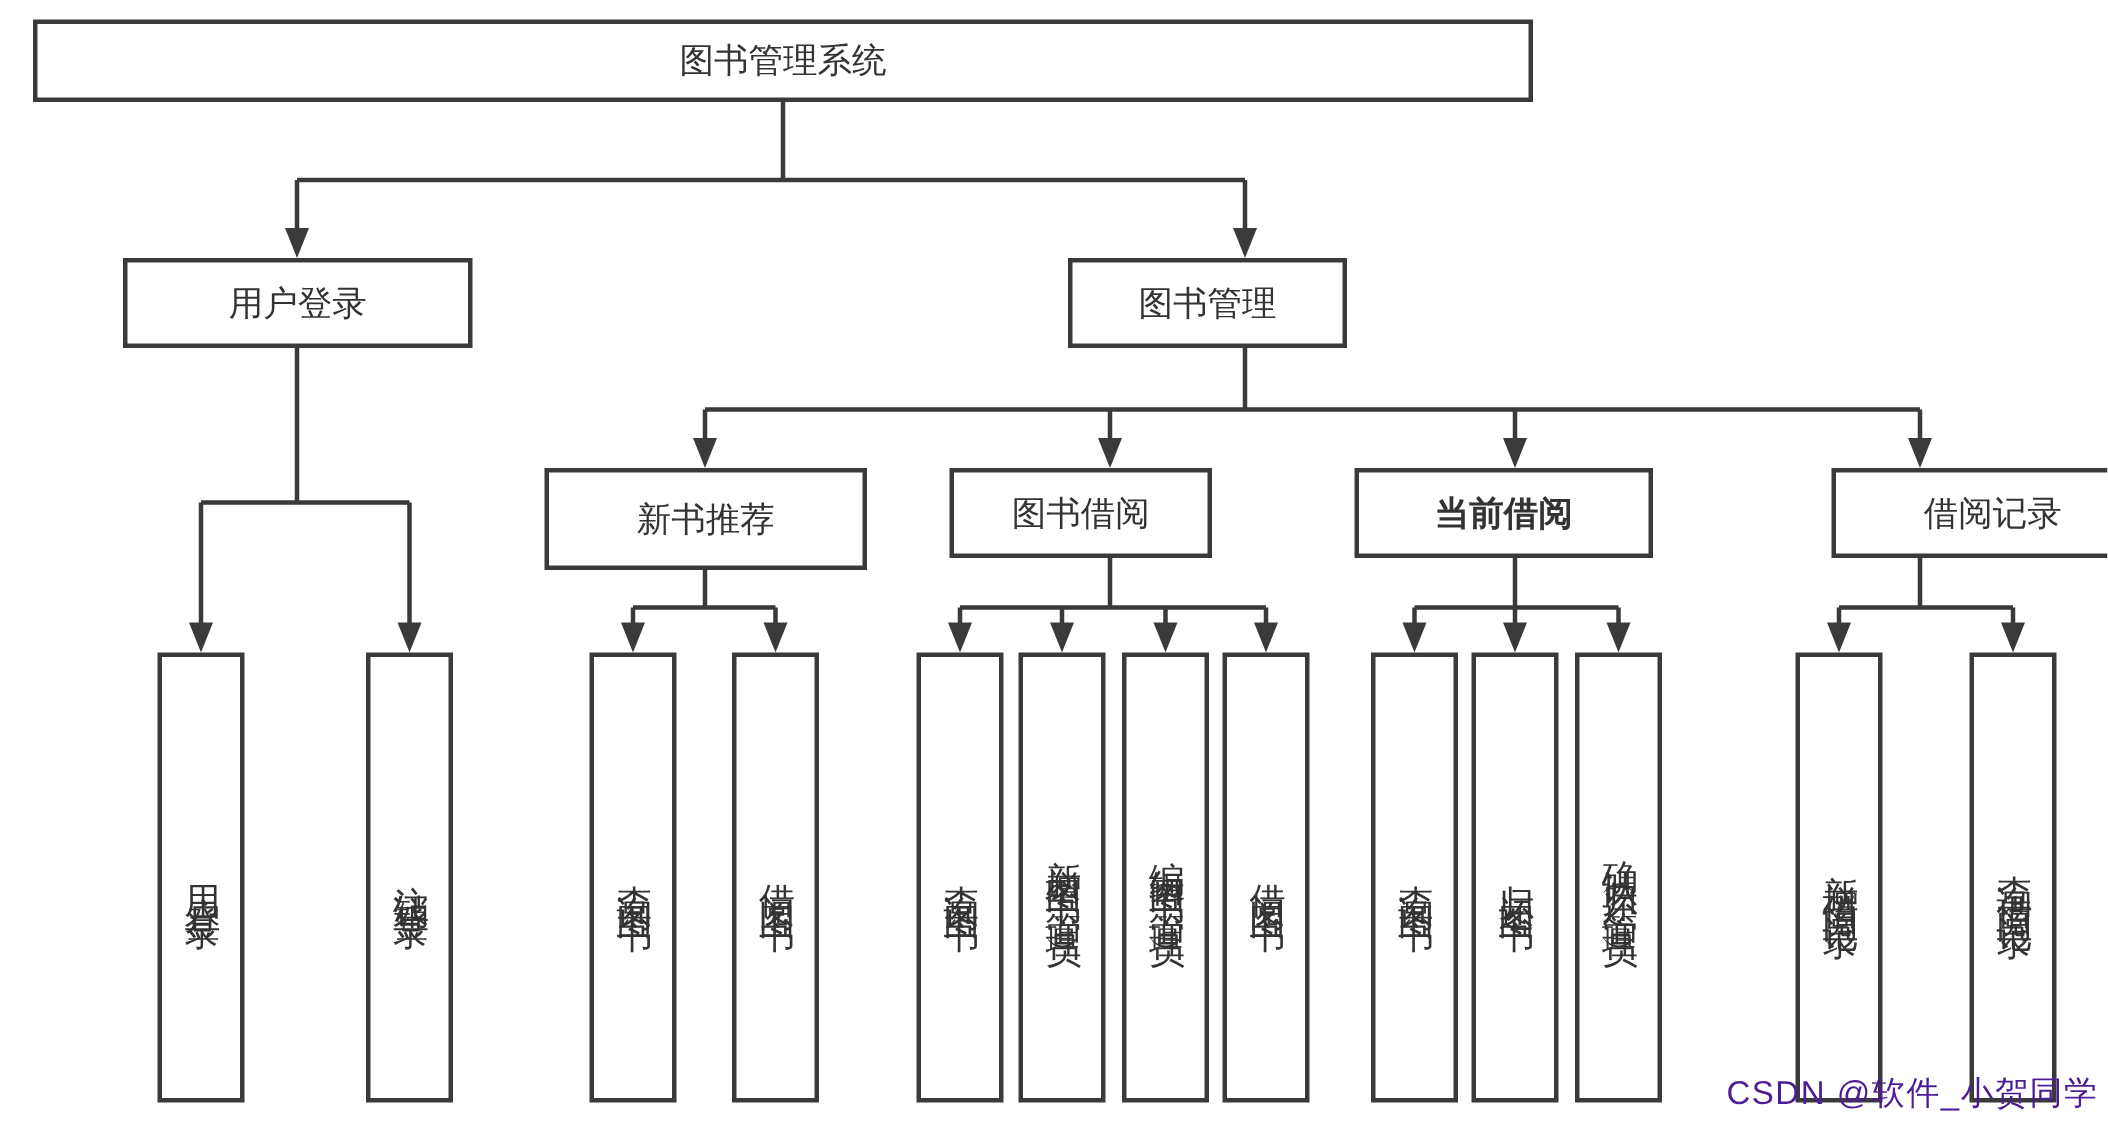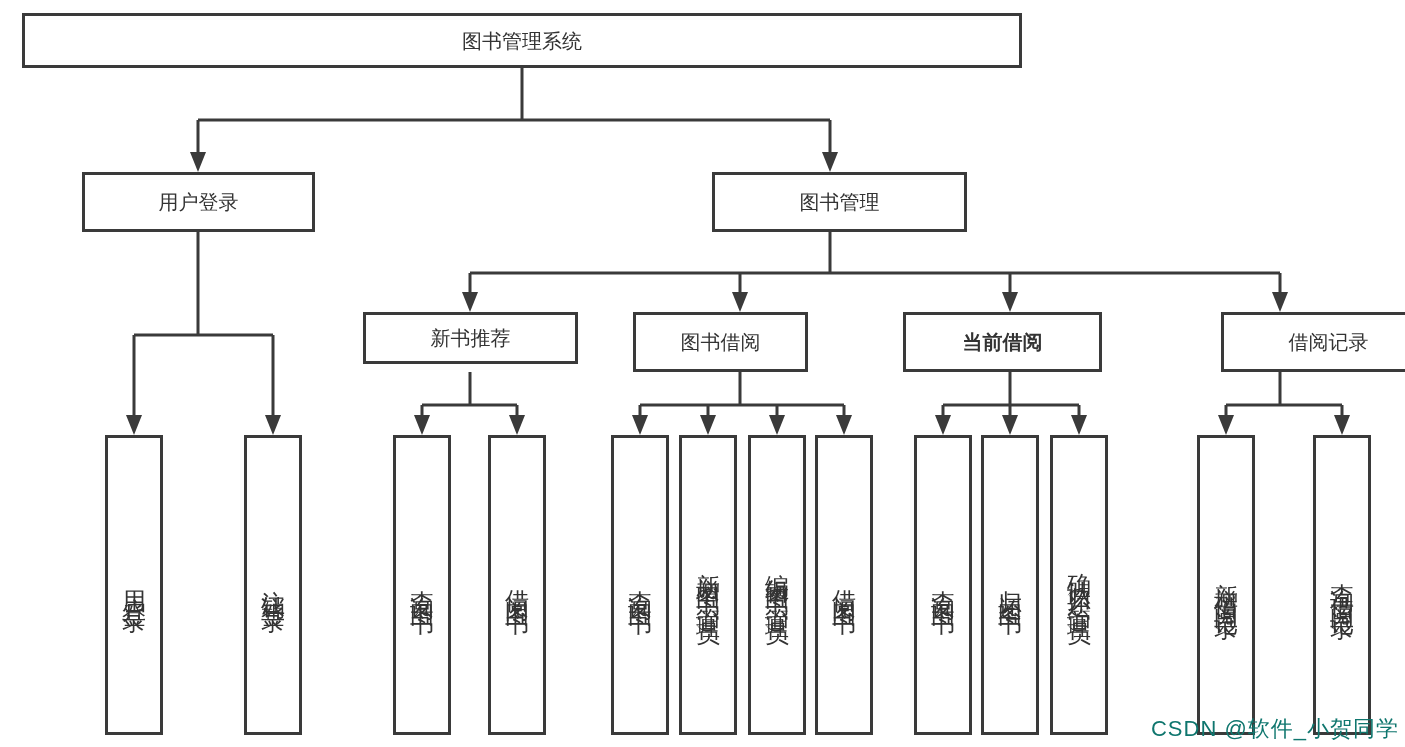--- a/index.html
+++ b/index.html
@@ -31,21 +31,21 @@
     stroke: none;
   }
   .hbox {
     position: absolute;
     box-sizing: border-box;
     border: 3px solid #3a3a3a;
     background: #ffffff;
     display: flex;
     align-items: center;
     justify-content: center;
-    font-size: 20px;
+    font-size: 23px;
     color: #333333;
     z-index: 1;
     line-height: 1;
   }
   .vbox {
     position: absolute;
     box-sizing: border-box;
     border: 3px solid #3a3a3a;
     background: #ffffff;
     display: flex;
@@ -63,21 +63,21 @@
     text-orientation: mixed;
     letter-spacing: 7px;
     line-height: 1;
     white-space: nowrap;
   }
   #watermark {
     position: absolute;
     right: 6px;
     bottom: 3px;
     font-size: 22px;
-    color: #0f766e;
+    color: #4c1d95;
     z-index: 2;
     white-space: nowrap;
     letter-spacing: 1px;
   }
 </style>
 </head>
 <body>
 
 <div id="canvas">
 
@@ -117,25 +117,25 @@
     <polygon points="1334,415 1350,415 1342,435"></polygon>
   </svg>
 
   <div class="hbox" style="left:22px; top:13px; width:1000px; height:55px;">
     <span>图书管理系统</span>
   </div>
 
   <div class="hbox" style="left:82px; top:172px; width:233px; height:60px;">
     <span>用户登录</span>
   </div>
-  <div class="hbox" style="left:712px; top:172px; width:255px; height:60px;">
+  <div class="hbox" style="left:712px; top:172px; width:186px; height:60px;">
     <span>图书管理</span>
   </div>
 
-  <div class="hbox" style="left:363px; top:312px; width:215px; height:52px;">
+  <div class="hbox" style="left:363px; top:312px; width:215px; height:68px;">
     <span>新书推荐</span>
   </div>
   <div class="hbox" style="left:633px; top:312px; width:175px; height:60px;">
     <span>图书借阅</span>
   </div>
   <div class="hbox" style="left:903px; top:312px; width:199px; height:60px;font-weight:bold;">
     <span>当前借阅</span>
   </div>
   <div class="hbox" style="left:1173px; top:312px; width:215px; height:60px;margin-left:48px;">
     <span>借阅记录</span>

